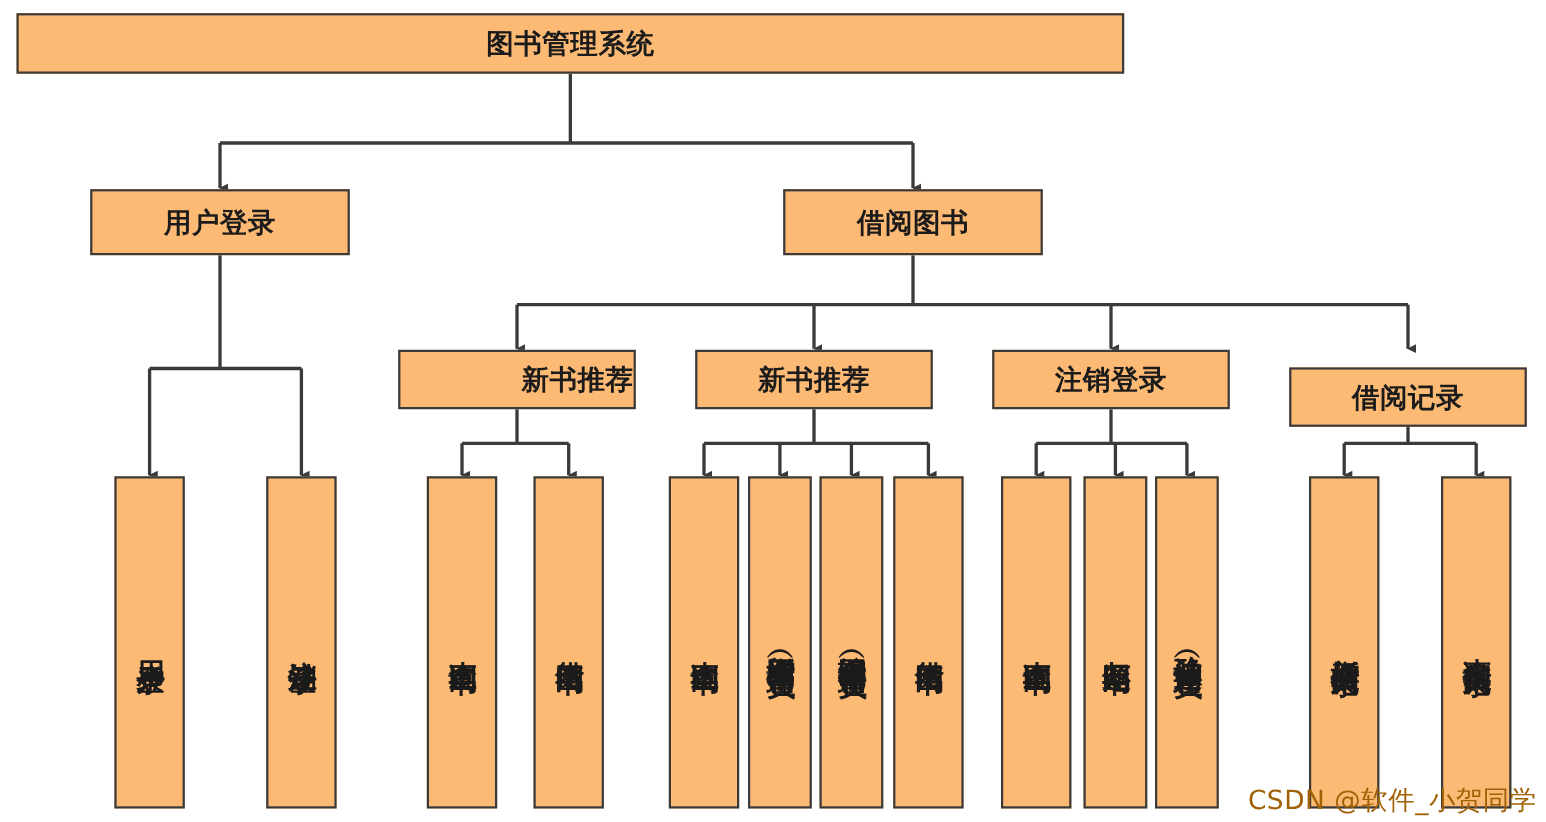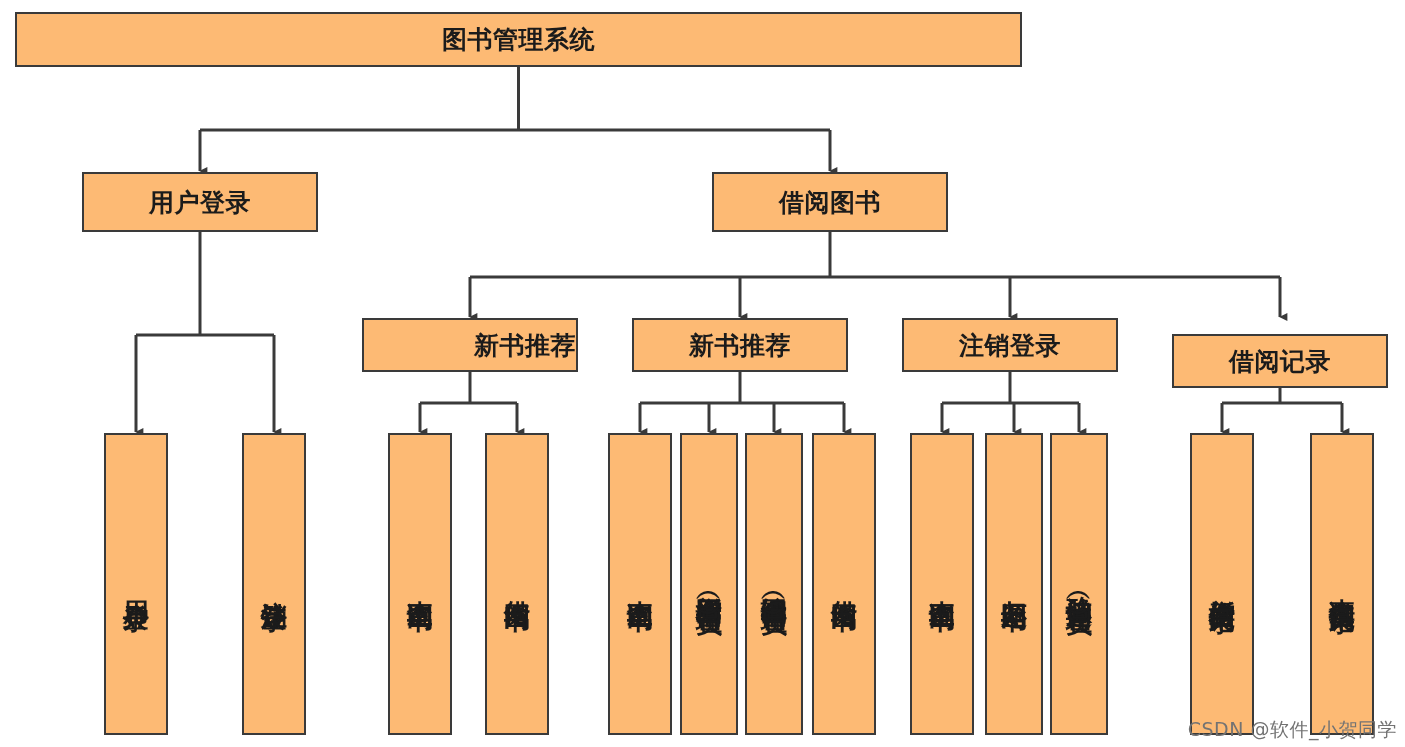--- a/index.html
+++ b/index.html
@@ -62,22 +62,22 @@
     text-orientation: upright;
     font-size: 26px;
     line-height: 1.12;
     letter-spacing: 2px;
     white-space: nowrap;
   }
   #watermark {
     position: absolute;
     right: 8px;
     bottom: 4px;
-    font-size: 19px;
-    color: #737373;
+    font-size: 24px;
+    color: #a16207;
     letter-spacing: 0.5px;
     z-index: 5;
     white-space: nowrap;
     font-family: "DejaVu Sans", "Liberation Sans", sans-serif;
   }
 </style>
 </head>
 <body>
 
 <div id="diagram-canvas">

